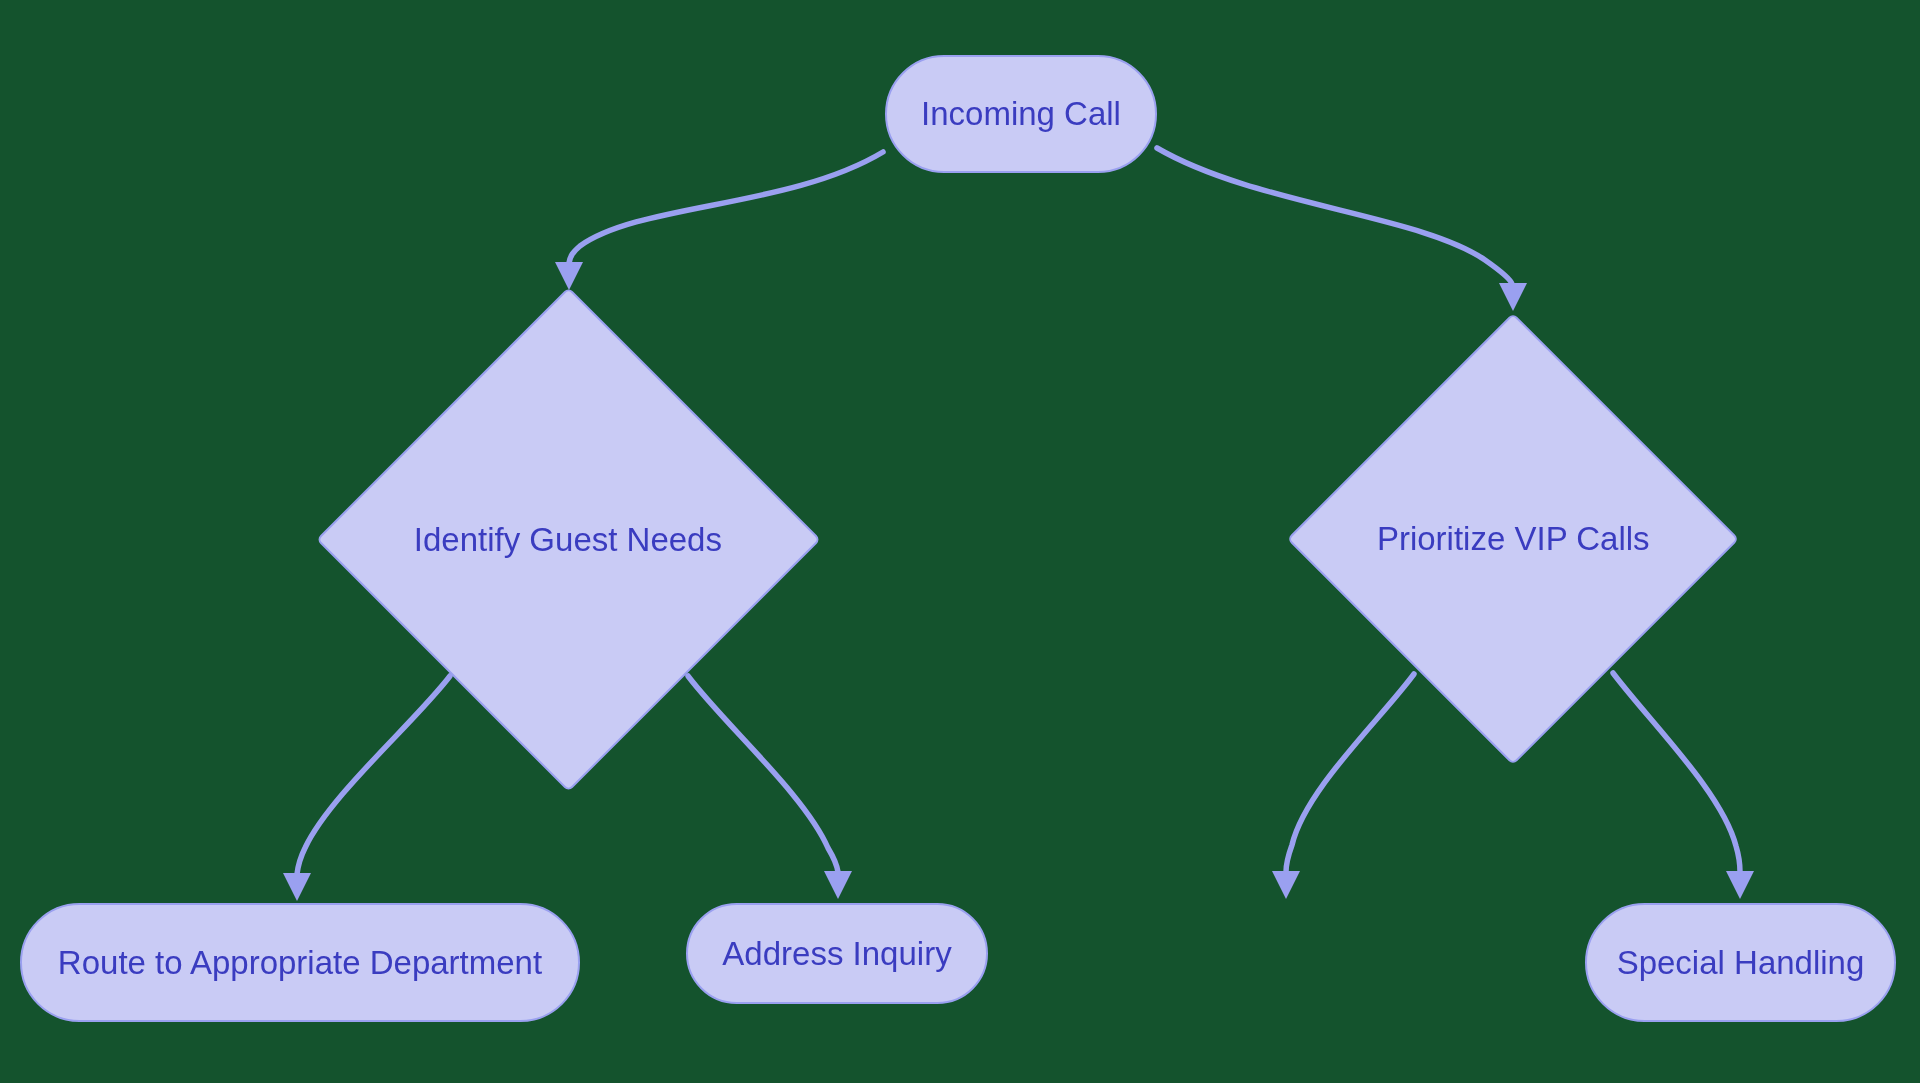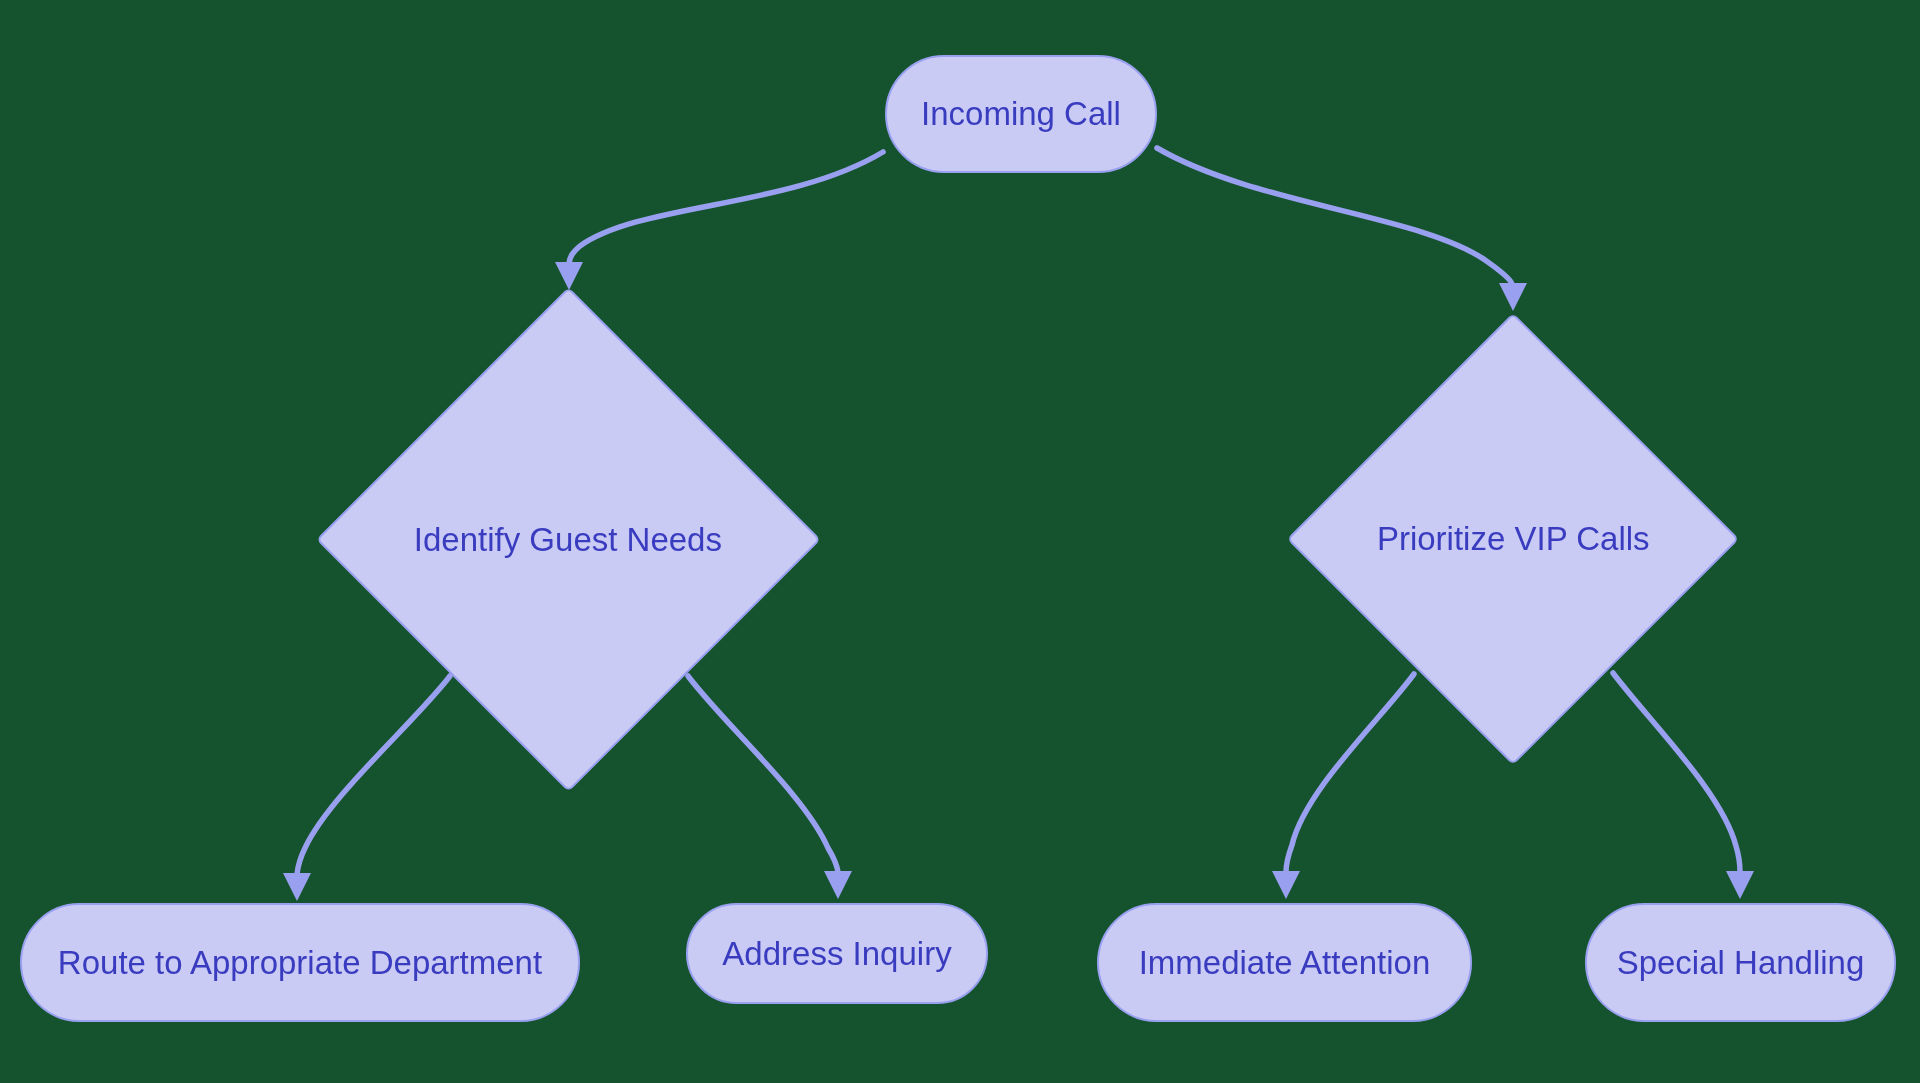--- a/index.html
+++ b/index.html
@@ -106,21 +106,18 @@
   </div>
 
   <div class="node stadium" id="node-route-department">
     <span class="node-label">Route to Appropriate Department</span>
   </div>
 
   <div class="node stadium" id="node-address-inquiry">
     <span class="node-label">Address Inquiry</span>
   </div>
 
-  <div class="node stadium" id="node-immediate-attention">
-    <span class="node-label">Immediate Attention</span>
-  </div>
 
   <div class="node stadium" id="node-special-handling">
     <span class="node-label">Special Handling</span>
   </div>
 
 </div>
 
 </body></html>

